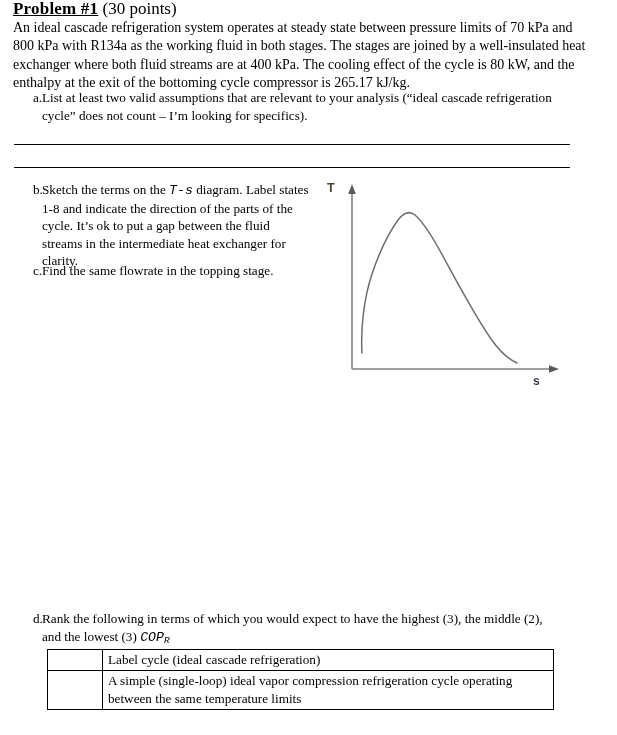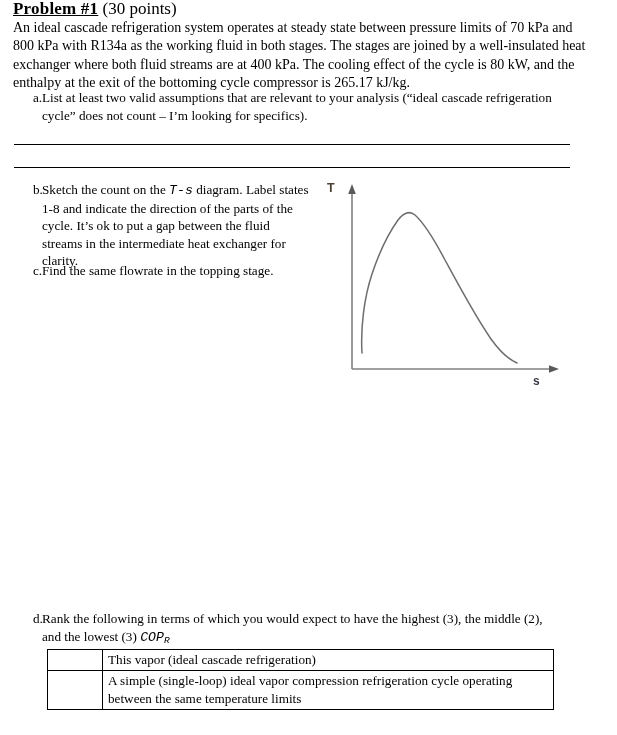--- a/index.html
+++ b/index.html
@@ -134,21 +134,21 @@
   <div class="item" id="item-a">
     <span class="marker">a.</span>
     <span class="body">List at least two valid assumptions that are relevant to your analysis (“ideal cascade refrigeration cycle” does not count – I’m looking for specifics).</span>
   </div>
 
   <div class="answer-line" id="answer-line-1"></div>
   <div class="answer-line" id="answer-line-2"></div>
 
   <div class="item" id="item-b">
     <span class="marker">b.</span>
-    <span class="body"><span>Sketch the count on the </span><span class="it">T-s</span><span> diagram. Label states 1-8 and indicate the direction of the parts of the cycle.  It’s ok to put a gap between the fluid streams in the intermediate heat exchanger for clarity.</span></span>
+    <span class="body"><span>Sketch the terms on the </span><span class="it">T-s</span><span> diagram. Label states 1-8 and indicate the direction of the parts of the cycle.  It’s ok to put a gap between the fluid streams in the intermediate heat exchanger for clarity.</span></span>
   </div>
 
   <div class="item" id="item-c">
     <span class="marker">c.</span>
     <span class="body">Find the same flowrate in the topping stage.</span>
   </div>
 
   <div class="ts-diagram">
     <svg width="245" height="215" viewBox="0 0 245 215" xmlns="http://www.w3.org/2000/svg">
 
@@ -167,21 +167,21 @@
 
   <div class="item" id="item-d">
     <span class="marker">d.</span>
     <span class="body"><span>Rank the following in terms of which you would expect to have the highest (3), the middle (2), and the lowest (3) </span><span class="it cop"><span>COP</span><sub>R</sub></span></span>
   </div>
 
   <table class="rank-table">
     <tbody>
       <tr>
         <td class="rank-cell"></td>
-        <td class="desc-cell">This vapor (ideal cascade refrigeration)</td>
+        <td class="desc-cell">Label cycle (ideal cascade refrigeration)</td>
       </tr>
       <tr>
         <td class="rank-cell"></td>
         <td class="desc-cell">A simple (single-loop) ideal vapor compression refrigeration cycle operating between the same temperature limits</td>
       </tr>
     </tbody>
   </table>
 
 </div>
 

